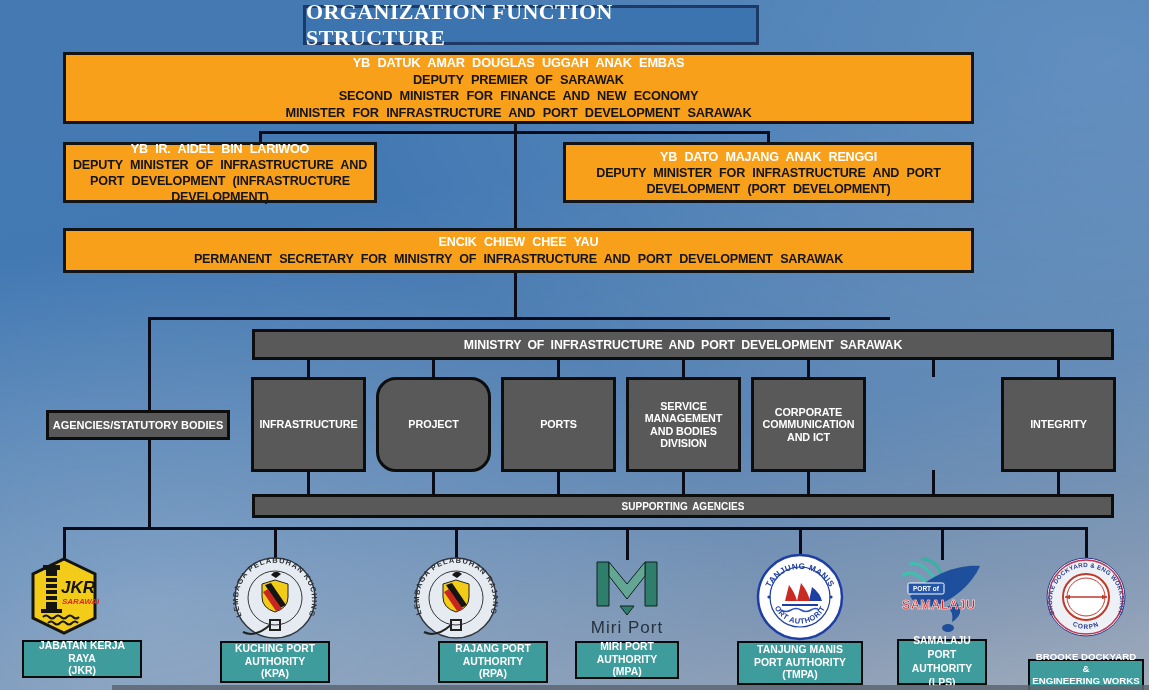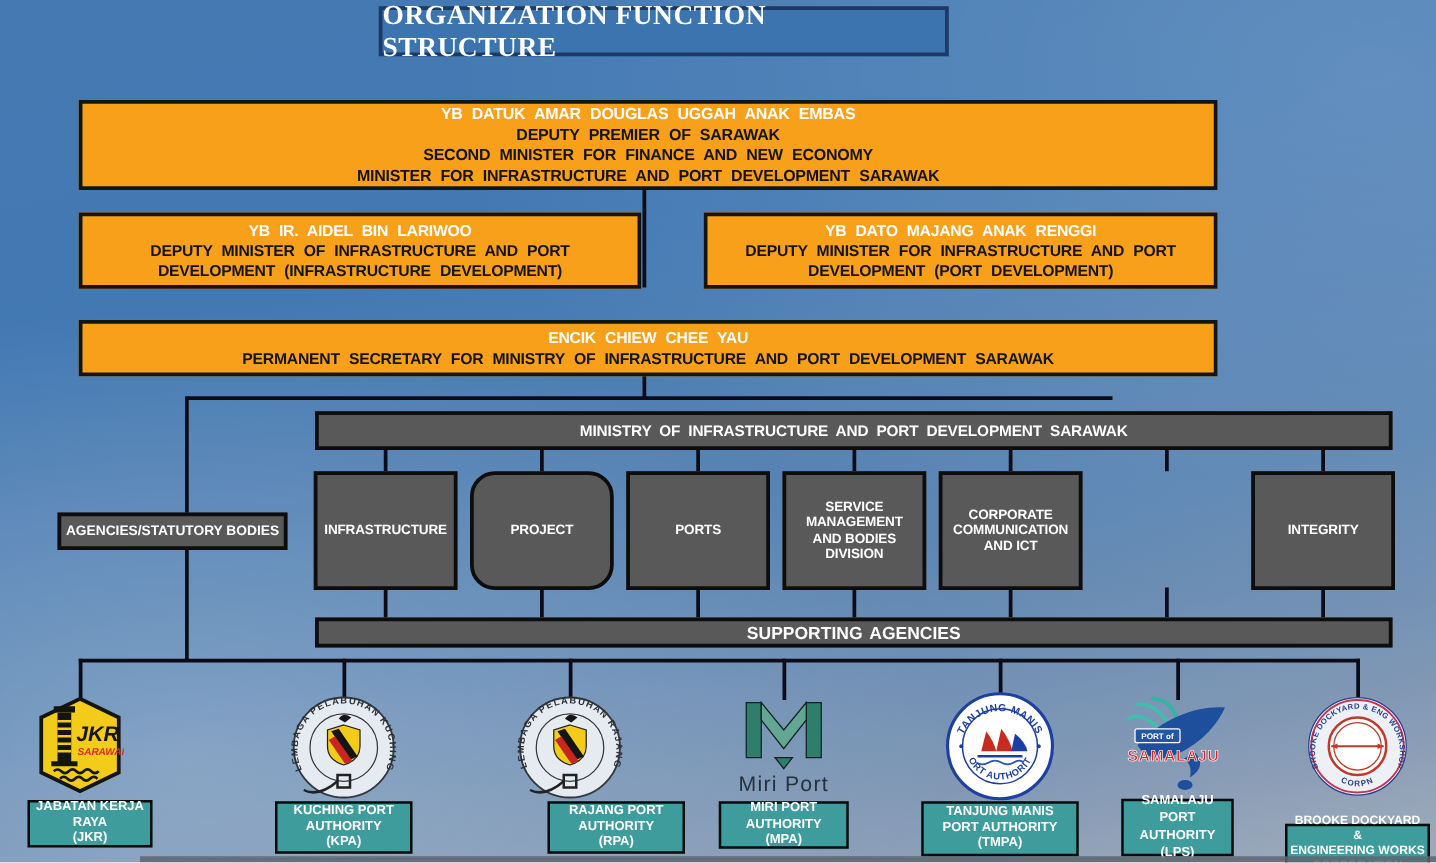--- a/index.html
+++ b/index.html
@@ -4,34 +4,34 @@
 <style>
   html,body{margin:0;padding:0;}
   body{width:1149px;height:690px;overflow:hidden;font-family:"Liberation Sans",sans-serif;}
   .stage{position:relative;width:1149px;height:690px;overflow:hidden;
     background:
       radial-gradient(ellipse at 12% 88%, rgba(255,255,255,0.22), transparent 42%),
       radial-gradient(ellipse at 92% 8%, rgba(255,255,255,0.16), transparent 48%),
       linear-gradient(168deg,#4579b2 0%,#4379b3 30%,#5c86b4 62%,#8399b5 85%,#a3adbc 100%); padding-left: 44px;}
   .box{position:absolute;box-sizing:border-box;display:flex;flex-direction:column;
        align-items:center;justify-content:center;text-align:center;font-weight:700;}
-  .orange{background:#F9A01B;border:3px solid #141414;color:#141414;margin-top:28px;}
+  .orange{background:#F9A01B;border:3px solid #141414;color:#141414;}
   .orange .name{color:#ffffff;}
   .gray{background:#595959;border:3px solid #0d0d0d;color:#ffffff;}
   .teal{background:#3E9C9D;border:2px solid #0b0b0b;color:#ffffff;}
   .line{position:absolute;background:#0c0c18;}
   .title-box{position:absolute;left:303px;top:5px;width:456px;height:40px;box-sizing:border-box;
      background:#3c74b0;border:3px solid #1d3a66;display:flex;align-items:center;justify-content:center;
      color:#ffffff;font-family:"Liberation Serif",serif;font-weight:700;font-size:22px;letter-spacing:.4px;}
   .l-min{left:63px;top:52px;width:911px;height:72px;font-size:12.8px;line-height:16.5px;word-spacing:4px;letter-spacing:-.2px;}
   .dep{top:142px;height:61px;font-size:12.6px;line-height:16px;word-spacing:4px;letter-spacing:-.2px;padding:2px 6px;}
   .sec{left:63px;top:228px;width:911px;height:45px;font-size:12.6px;line-height:17px;word-spacing:4px;letter-spacing:-.2px;}
   .ministry{left:252px;top:329px;width:862px;height:31px;font-size:12.3px;word-spacing:3px;letter-spacing:-.1px;}
   .divbox{top:377px;width:115px;height:95px;font-size:10.8px;line-height:12.5px;padding:4px;letter-spacing:-.1px;}
-  .support{left:252px;top:494px;width:862px;height:24px;font-size:14px;word-spacing:2px;}
+  .support{left:252px;top:494px;width:862px;height:24px;font-size:10px;word-spacing:2px;}
   .aghead{left:46px;top:410px;width:184px;height:30px;font-size:11px;}
   .lbl{font-size:10.4px;line-height:12.8px;padding:2px;}
   .lbl-sm{font-size:9.7px;line-height:12.2px;}
   svg{position:absolute;}
   svg text{font-family:"Liberation Sans",sans-serif;}
   .strip{position:absolute;left:112px;top:685px;width:1037px;height:5px;background:#5c6671;opacity:.85;}
 </style>
 </head>
 <body>
 
@@ -74,21 +74,21 @@
     <span>ORGANIZATION FUNCTION STRUCTURE</span>
   </div>
 
   <div class="box orange l-min">
     <span class="name">YB DATUK AMAR DOUGLAS UGGAH ANAK EMBAS</span>
     <span>DEPUTY PREMIER OF SARAWAK</span>
     <span>SECOND MINISTER FOR FINANCE AND NEW ECONOMY</span>
     <span>MINISTER FOR INFRASTRUCTURE AND PORT DEVELOPMENT SARAWAK</span>
   </div>
 
-  <div class="box orange dep" style="left:63px;width:450px;">
+  <div class="box orange dep" style="left:63px;width:314px;">
     <span class="name">YB IR. AIDEL BIN LARIWOO</span>
     <span>DEPUTY MINISTER OF INFRASTRUCTURE AND PORT DEVELOPMENT (INFRASTRUCTURE DEVELOPMENT)</span>
   </div>
   <div class="box orange dep" style="left:563px;width:411px;">
     <span class="name">YB DATO MAJANG ANAK RENGGI</span>
     <span>DEPUTY MINISTER FOR INFRASTRUCTURE AND PORT DEVELOPMENT (PORT DEVELOPMENT)</span>
   </div>
 
   <div class="box gray ministry">
     <span>MINISTRY OF INFRASTRUCTURE AND PORT DEVELOPMENT SARAWAK</span>
@@ -231,21 +231,21 @@
     <text font-size="6.5" font-weight="bold" fill="#2b3f8f" letter-spacing="1">
       <textPath href="#bd-bot" startOffset="50%" text-anchor="middle">CORPN</textPath>
     </text>
     <circle cx="41" cy="41" r="23" fill="#ffffff" stroke="#C0392B" stroke-width="2"></circle>
     <circle cx="41" cy="41" r="19" fill="#ffffff" stroke="#C0392B" stroke-width="1"></circle>
     <line x1="20" y1="41" x2="62" y2="41" stroke="#C0392B" stroke-width="1.5"></line>
     <polygon points="20,41 25,38.8 25,43.2" fill="#C0392B"></polygon>
     <polygon points="62,41 57,38.8 57,43.2" fill="#C0392B"></polygon>
   </svg>
 
-  <div class="box teal lbl" style="left:22px;top:640px;width:100px;height:38px;">
+  <div class="box teal lbl" style="left:22px;top:640px;width:120px;height:38px;">
     <span>JABATAN KERJA</span>
     <span>RAYA</span>
     <span>(JKR)</span>
   </div>
   <div class="box teal lbl" style="left:220px;top:641px;width:110px;height:42px;">
     <span>KUCHING PORT</span>
     <span>AUTHORITY</span>
     <span>(KPA)</span>
   </div>
   <div class="box teal lbl" style="left:401px;top:641px;width:110px;height:42px;margin-left:37px;">

